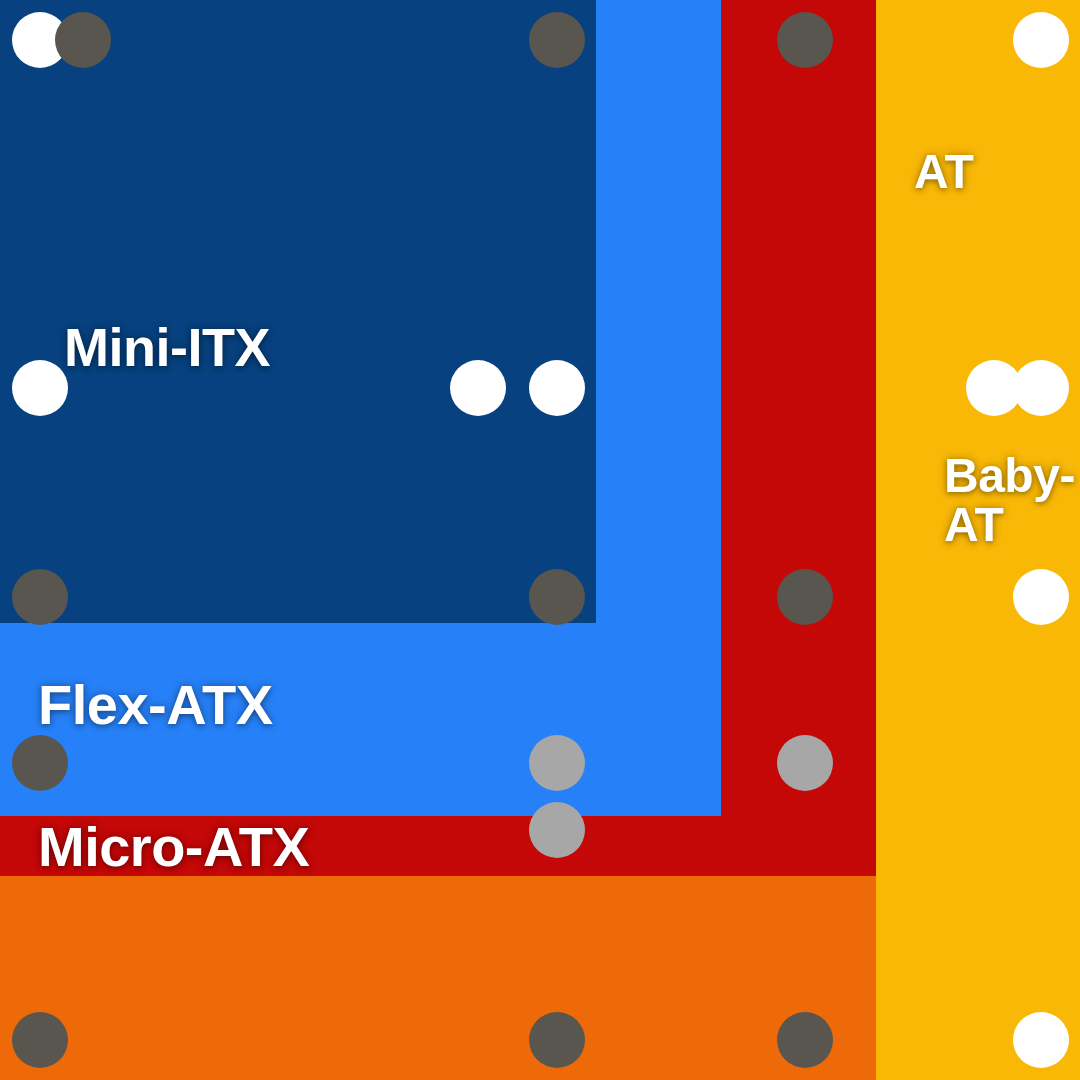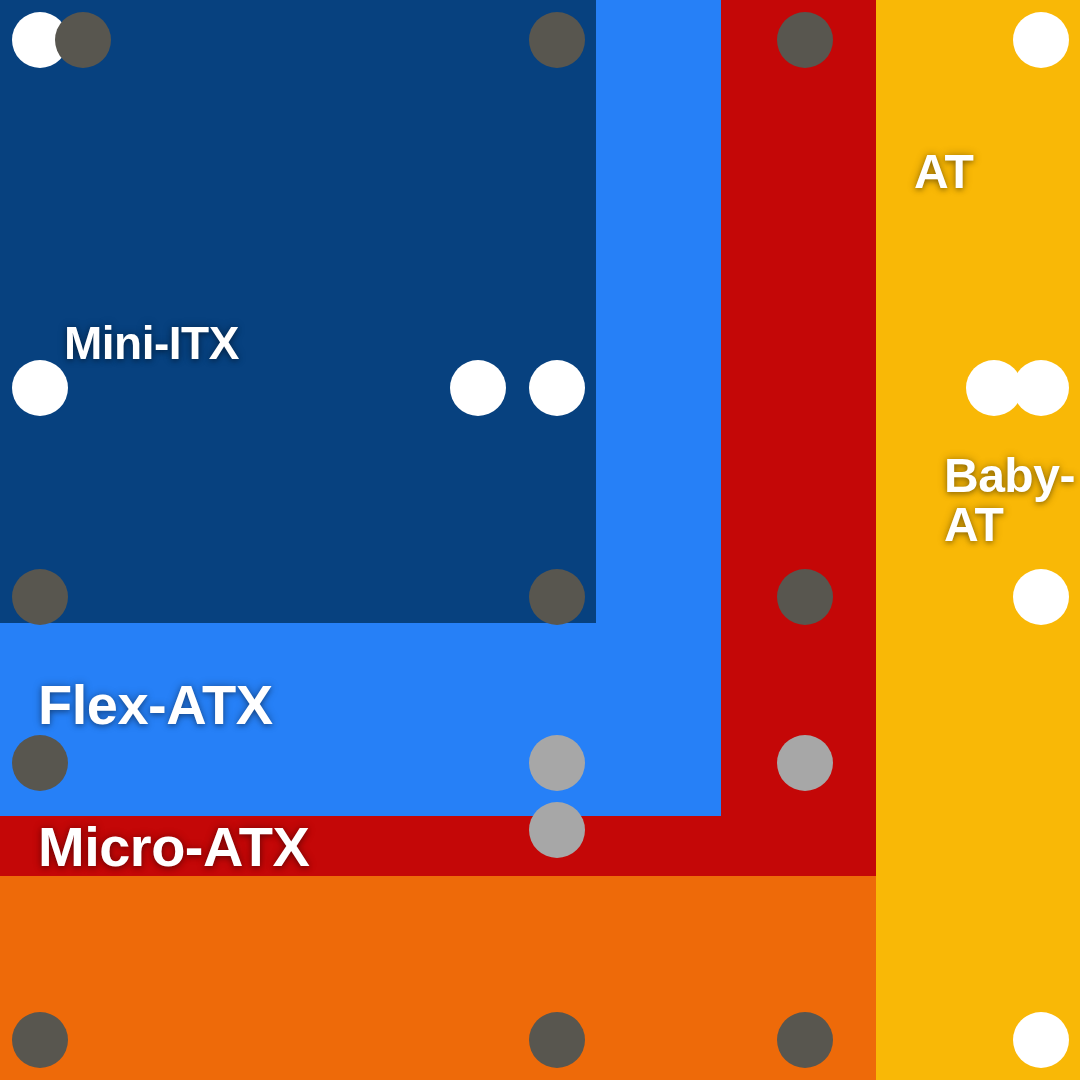--- a/index.html
+++ b/index.html
@@ -35,21 +35,21 @@
     text-shadow: 0 0 10px rgba(0,0,0,0.30), 0 2px 5px rgba(0,0,0,0.28);
     letter-spacing: -0.5px;
     white-space: pre-line;
     pointer-events: none;
     margin-left: 38px;
   }
 
   
   #label-miniitx {
     left: 0; width: 540px; top: 320px;
-    font-size: 46px;
+    font-size: 54px;
     z-index: 30;
     padding-left: 26px;
   }
   #label-flexatx {
     left: 0; width: 540px; top: 676px;
     font-size: 56px;
     z-index: 30;
   }
   #label-microatx {
     left: 0; width: 540px; top: 818px;

